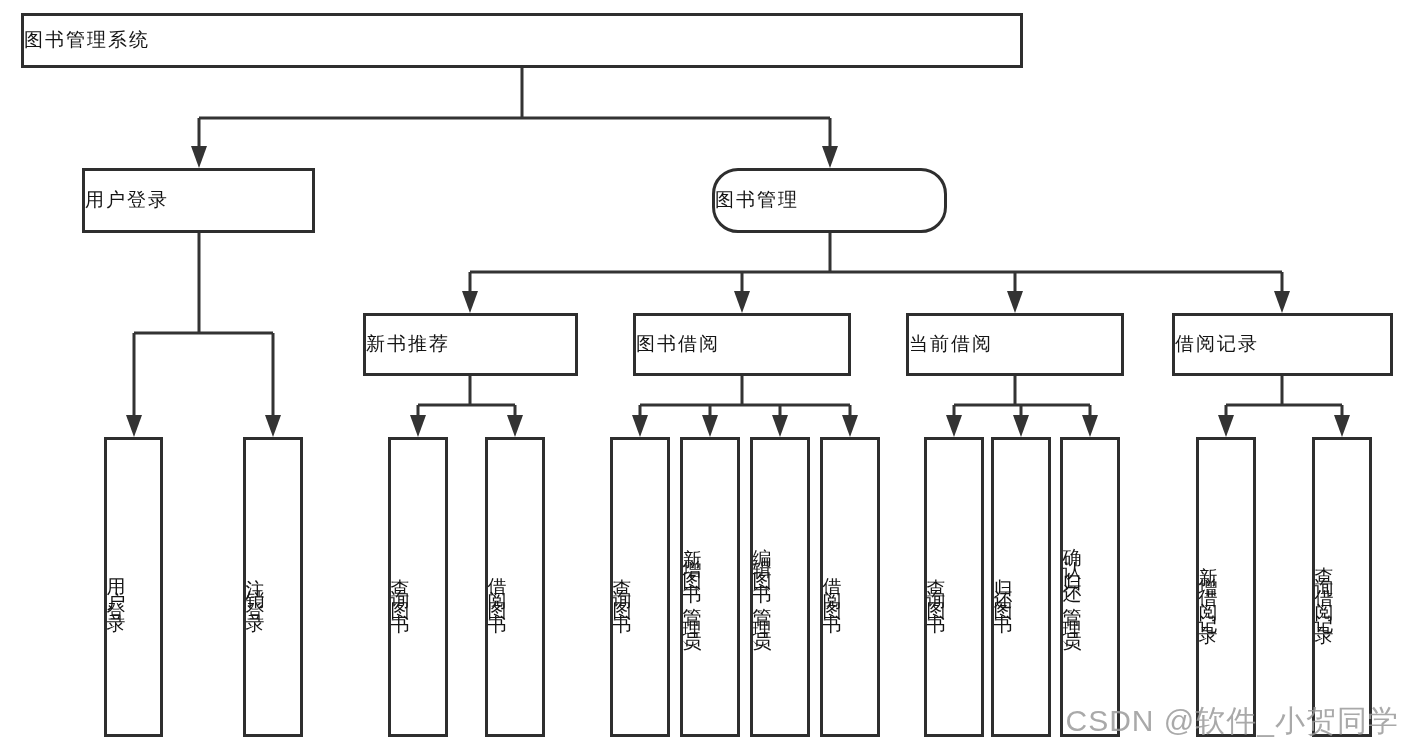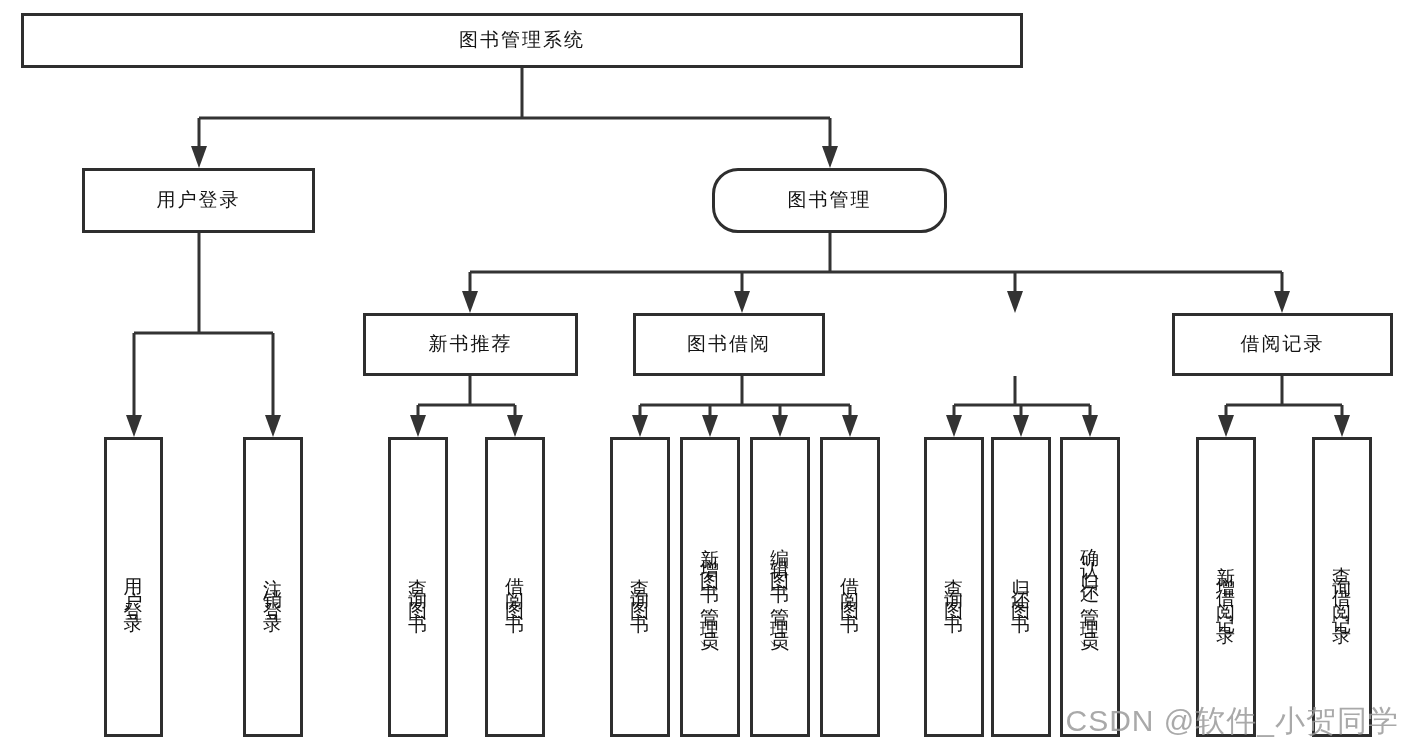--- a/index.html
+++ b/index.html
@@ -16,40 +16,39 @@
     left: 0; top: 0;
     width: 1405px; height: 747px;
   }
   .box {
     position: absolute;
     box-sizing: border-box;
     background: #ffffff;
     border: 3px solid #2e2e2e;
     display: flex;
     align-items: center;
-    justify-content: center;
     color: #141414;
     font-size: 19px;
     letter-spacing: 2px;
     line-height: 1.2;
     white-space: nowrap;
   }
   .vbox span {
     writing-mode: vertical-lr;
     text-orientation: mixed;
     letter-spacing: 12px;
     line-height: 1;
     white-space: nowrap;
   }
   
   .n-root   { left: 21px;   top: 13px;  width: 1002px; height: 55px; }
   .n-login  { left: 82px;   top: 168px; width: 233px;  height: 65px; }
   .n-mgmt   { left: 712px;  top: 168px; width: 235px;  height: 65px; border-radius: 26px; }
   .n-rec    { left: 363px;  top: 313px; width: 215px;  height: 63px; }
-  .n-borrow { left: 633px;  top: 313px; width: 192px;  height: 63px; }
+  .n-borrow { left: 633px;  top: 313px; width: 218px;  height: 63px; }
   .n-cur    { left: 906px;  top: 313px; width: 218px;  height: 63px; }
   .n-hist   { left: 1172px; top: 313px; width: 221px;  height: 63px; }
   .leaf { top: 437px; height: 300px; width: 60px; }
   .l0  { left: 104px; width: 59px; }
   .l1  { left: 243px; }
   .l2  { left: 388px; }
   .l3  { left: 485px; }
   .l4  { left: 610px; }
   .l5  { left: 680px; }
   .l6  { left: 750px; }
@@ -125,20 +124,23 @@
   <div class="box n-mgmt">
     <span>图书管理</span>
   </div>
 
   <div class="box n-rec">
     <span>新书推荐</span>
   </div>
   <div class="box n-borrow">
     <span>图书借阅</span>
   </div>
+  <div class="box n-cur">
+    <span>当前借阅</span>
+  </div>
   <div class="box n-hist">
     <span>借阅记录</span>
   </div>
 
   <div class="box vbox leaf l0">
     <span>用户登录</span>
   </div>
   <div class="box vbox leaf l1">
     <span>注销登录</span>
   </div>

